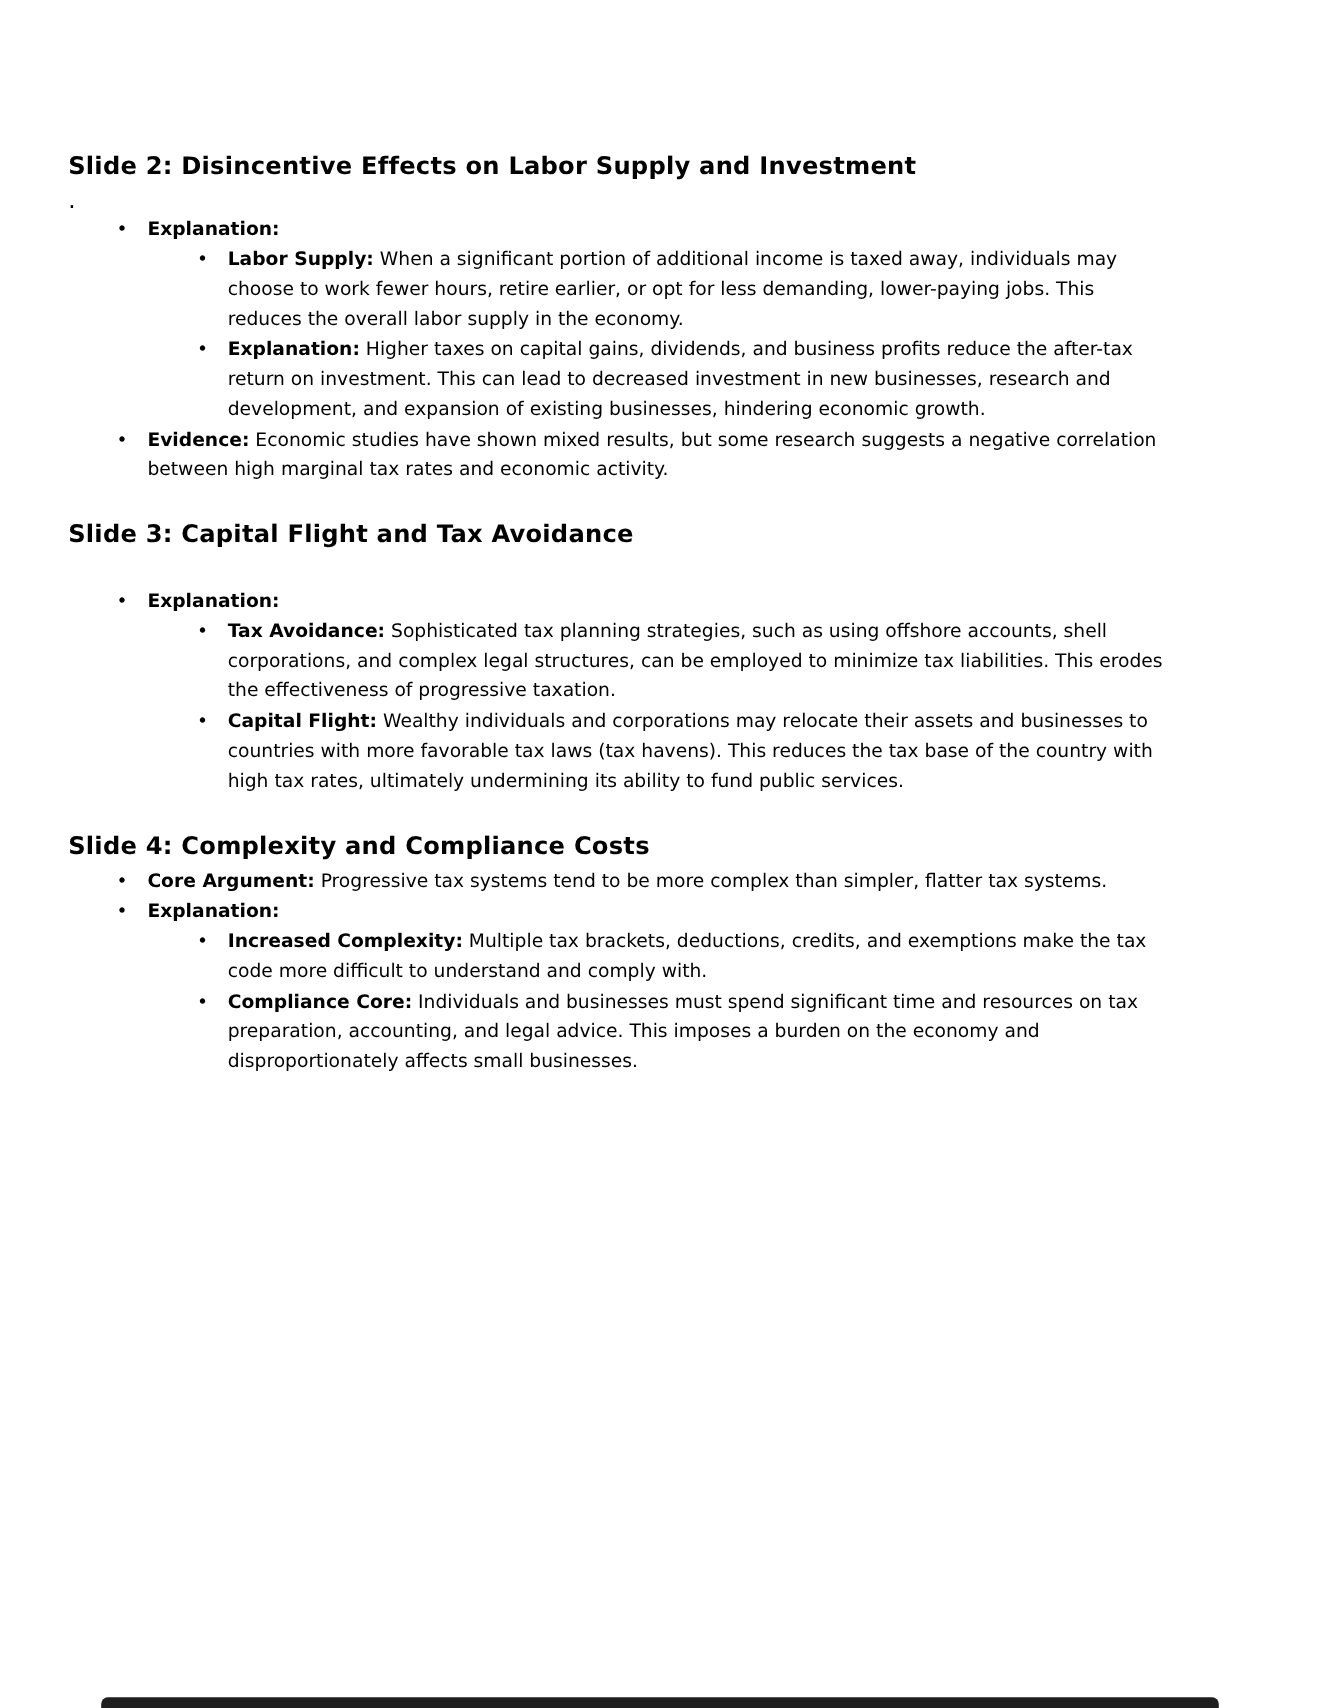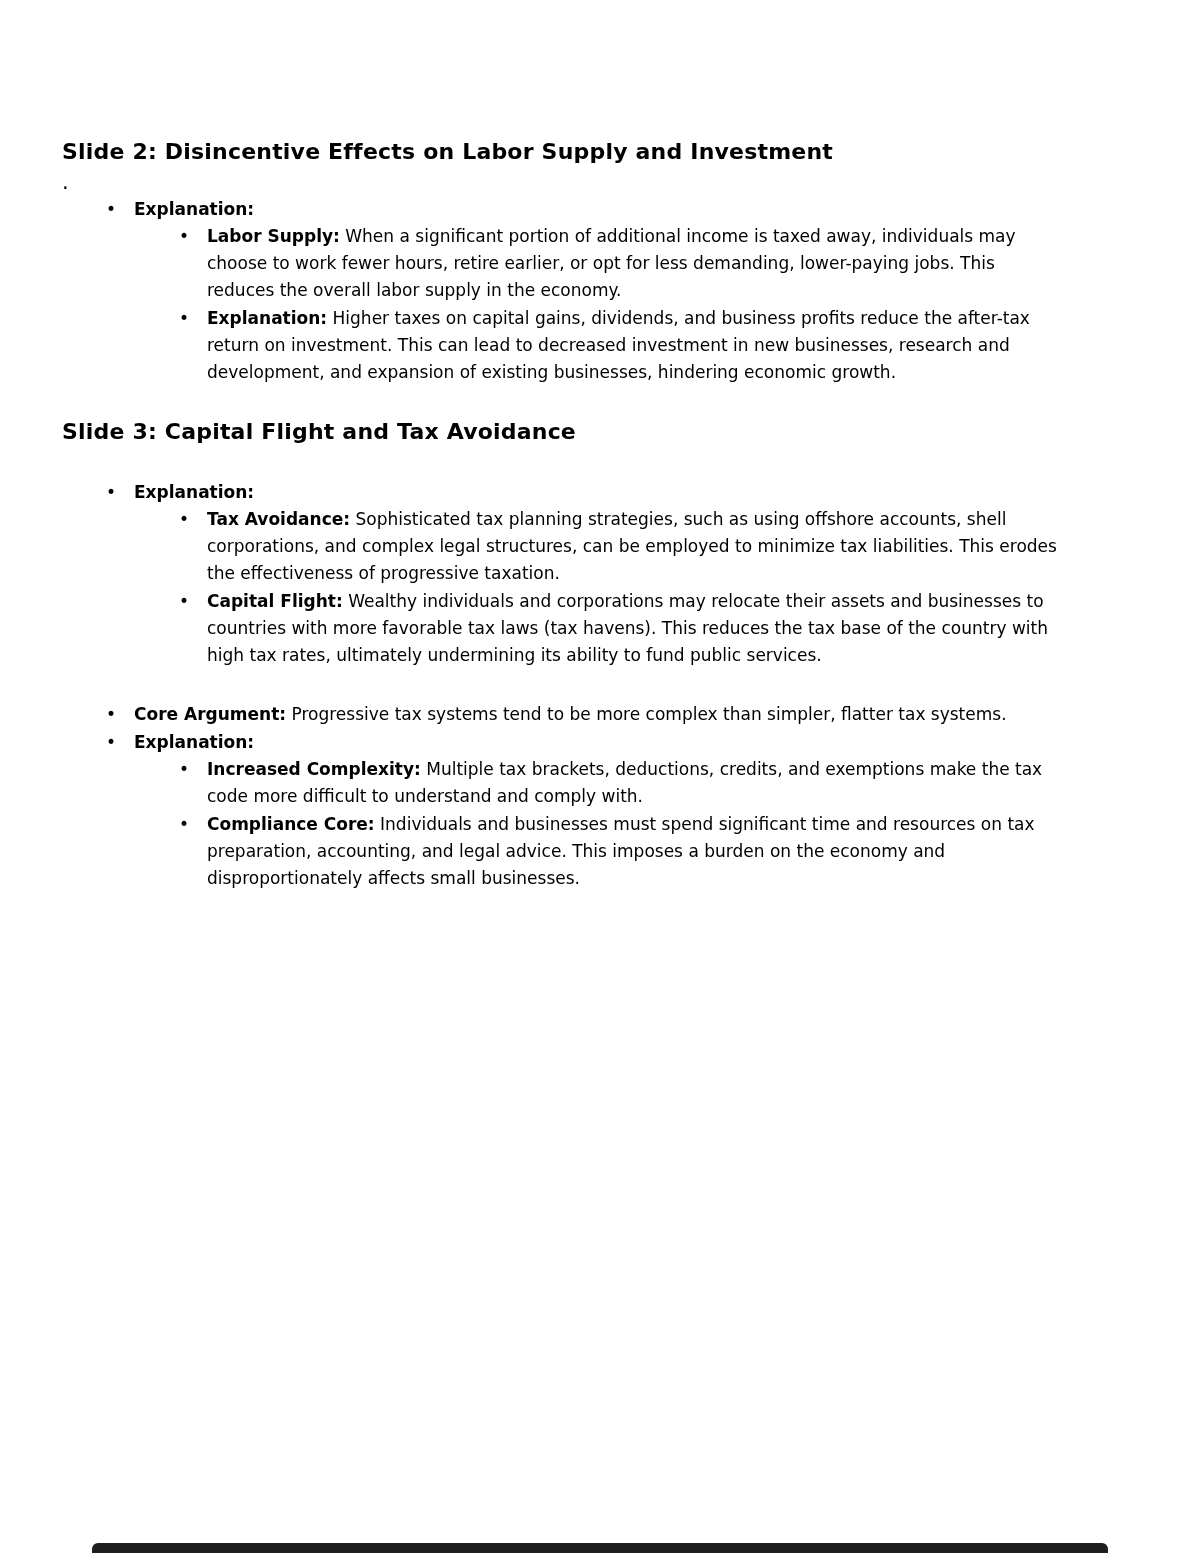--- a/index.html
+++ b/index.html
@@ -87,33 +87,35 @@
 
 <main class="page">
     <section class="section">
       <h2 class="section-heading">Slide 2: Disincentive Effects on Labor Supply and Investment</h2>
       <p class="stray">.</p>
       <ul class="l1">
         <li><strong class="bullet-label">Explanation:</strong><ul class="l2">
             <li><strong class="bullet-label">Labor Supply:</strong> When a significant portion of additional income is taxed away, individuals may choose to work fewer hours, retire earlier, or opt for less demanding, lower-paying jobs. This reduces the overall labor supply in the economy.</li>
             <li><strong class="bullet-label">Explanation:</strong> Higher taxes on capital gains, dividends, and business profits reduce the after-tax return on investment. This can lead to decreased investment in new businesses, research and development, and expansion of existing businesses, hindering economic growth.</li>
           </ul></li>
+        <li><strong class="bullet-label">Evidence:</strong> Economic studies have shown mixed results, but some research suggests a negative correlation between high marginal tax rates and economic activity.</li>
       </ul>
     </section>
     <section class="section">
       <h2 class="section-heading">Slide 3: Capital Flight and Tax Avoidance</h2>
       <div class="blank-line"></div>
       <ul class="l1">
         <li><strong class="bullet-label">Explanation:</strong><ul class="l2">
             <li><strong class="bullet-label">Tax Avoidance:</strong> Sophisticated tax planning strategies, such as using offshore accounts, shell corporations, and complex legal structures, can be employed to minimize tax liabilities. This erodes the effectiveness of progressive taxation.</li>
             <li><strong class="bullet-label">Capital Flight:</strong> Wealthy individuals and corporations may relocate their assets and businesses to countries with more favorable tax laws (tax havens). This reduces the tax base of the country with high tax rates, ultimately undermining its ability to fund public services.</li>
           </ul></li>
       </ul>
     </section>
     <section class="section">
+      <h2 class="section-heading">Slide 4: Complexity and Compliance Costs</h2>
       <ul class="l1">
         <li><strong class="bullet-label">Core Argument:</strong> Progressive tax systems tend to be more complex than simpler, flatter tax systems.</li>
         <li><strong class="bullet-label">Explanation:</strong><ul class="l2">
             <li><strong class="bullet-label">Increased Complexity:</strong> Multiple tax brackets, deductions, credits, and exemptions make the tax code more difficult to understand and comply with.</li>
             <li><strong class="bullet-label">Compliance Core:</strong> Individuals and businesses must spend significant time and resources on tax preparation, accounting, and legal advice. This imposes a burden on the economy and disproportionately affects small businesses.</li>
           </ul></li>
       </ul>
     </section>
   </main>
 

